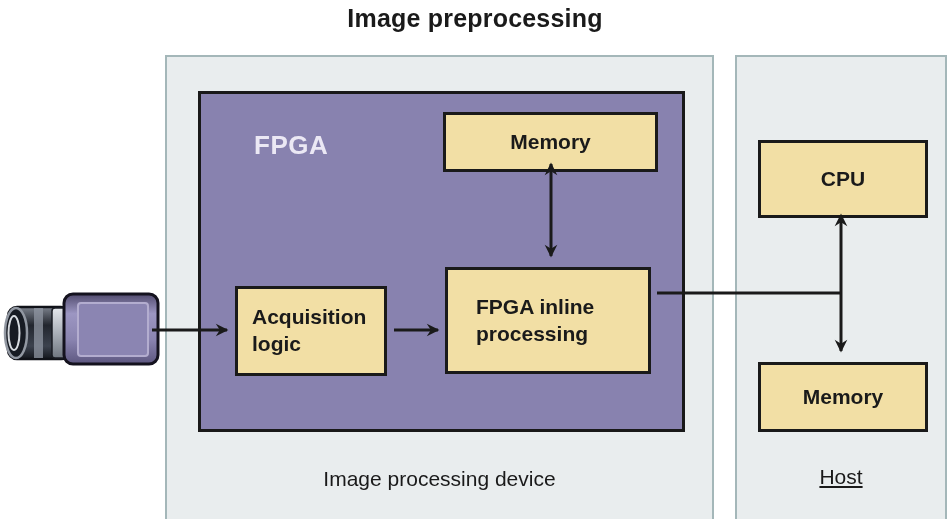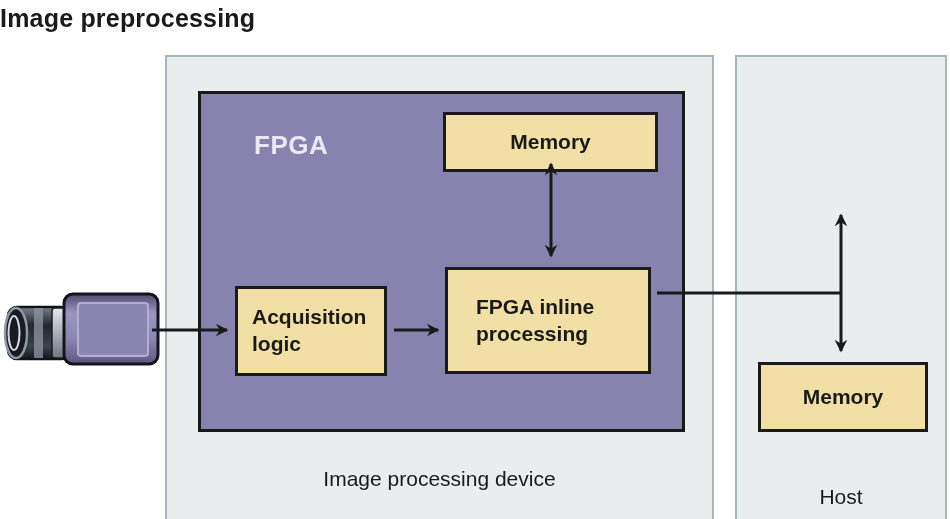--- a/index.html
+++ b/index.html
@@ -8,21 +8,21 @@
     --box-fill:#f2dfa5; --box-border:#1a1a1a;
     --arrow:#1a1a1a; --fpga-label:#ebe8f4; --text:#1a1a1a;
   }
   html,body{margin:0;padding:0;background:#ffffff;}
   .stage{
     position:relative;width:950px;height:519px;overflow:hidden;
     font-family:"Liberation Sans", sans-serif;color:var(--text);
     background:#ffffff;
   }
   .diagram-title{
-    position:absolute;left:0;top:4px;width:950px;text-align:left;
+    position:absolute;left:0;top:4px;width:950px;text-align:center;
     font-size:25px;font-weight:700;letter-spacing:.2px;
   }
   .panel{
     position:absolute;background:var(--panel-bg);
     border:2px solid var(--panel-border);
     margin-top:7px;
   }
   .panel.acq{left:165px;top:48px;width:545px;height:463px;}
   .panel.host{left:735px;top:48px;width:208px;height:463px;}
   .fpga-block{
@@ -43,41 +43,42 @@
   .node.fpga-inline{left:244px;top:173px;width:206px;height:107px;padding:0 28px;box-sizing:border-box;}
   .node.acq-logic{left:34px;top:192px;width:152px;height:90px;padding:0 14px;box-sizing:border-box;}
   
   .node.cpu{left:21px;top:83px;width:164px;height:72px;}
   .node.host-memory{left:21px;top:305px;width:164px;height:64px;}
   .caption{
     position:absolute;left:0;width:100%;text-align:center;
     font-size:21px;font-weight:400;
   }
   .panel.acq .caption{top:410px;}
-  .panel.host .caption{top:428px;}
+  .panel.host .caption{top:408px;text-decoration:underline;}
   .overlay{position:absolute;left:0;top:0;width:950px;height:519px;pointer-events:none;}
 </style>
 </head>
 <body>
 
 <div class="stage">
 
   <div class="diagram-title">Image preprocessing</div>
 
   <div class="panel acq">
     <div class="fpga-block">
       <div class="fpga-name">FPGA</div>
       <div class="node fpga-memory">Memory</div>
       <div class="node acq-logic">Acquisition logic</div>
       <div class="node fpga-inline">FPGA inline processing</div>
     </div>
     <div class="caption">Image processing device</div>
   </div>
 
   <div class="panel host">
+    <div class="node cpu">CPU</div>
     <div class="node host-memory">Memory</div>
     <div class="caption">Host</div>
   </div>
 
   <svg class="overlay" viewBox="0 0 950 519" xmlns="http://www.w3.org/2000/svg">
     <defs>
       <marker id="barb" viewBox="0 0 10 10" refX="8.5" refY="5" markerWidth="14" markerHeight="14" markerUnits="userSpaceOnUse" orient="auto-start-reverse">
         <path d="M0.5,0.5 L9.5,5 L0.5,9.5 L3.4,5 Z" fill="#1a1a1a"></path>
       </marker>
       <linearGradient id="bodyGrad" x1="0" y1="0" x2="0" y2="1">

